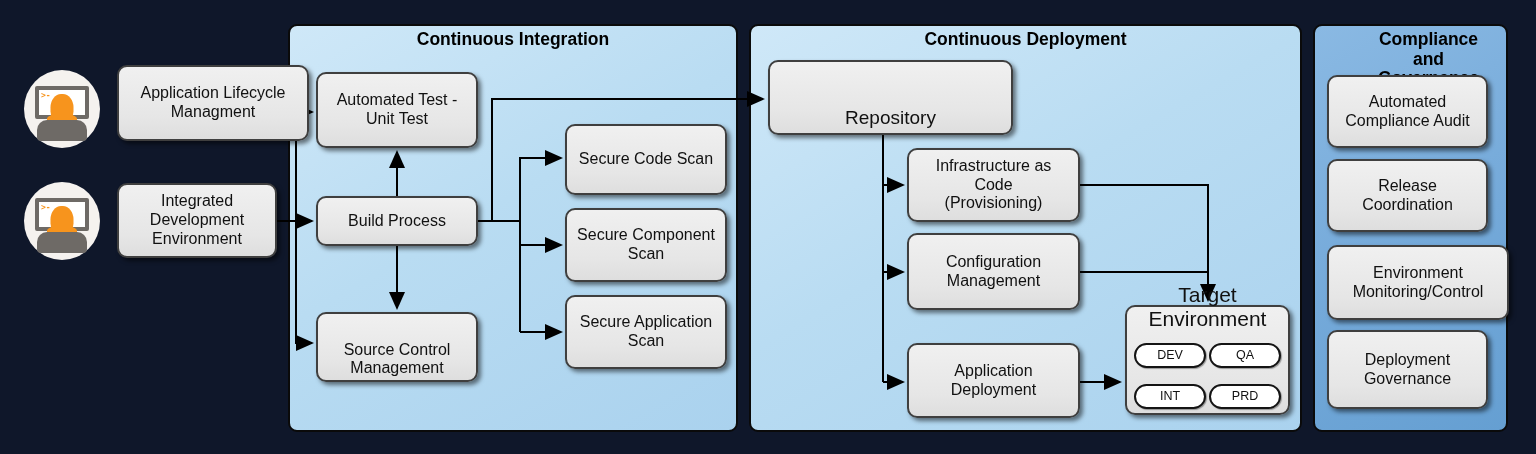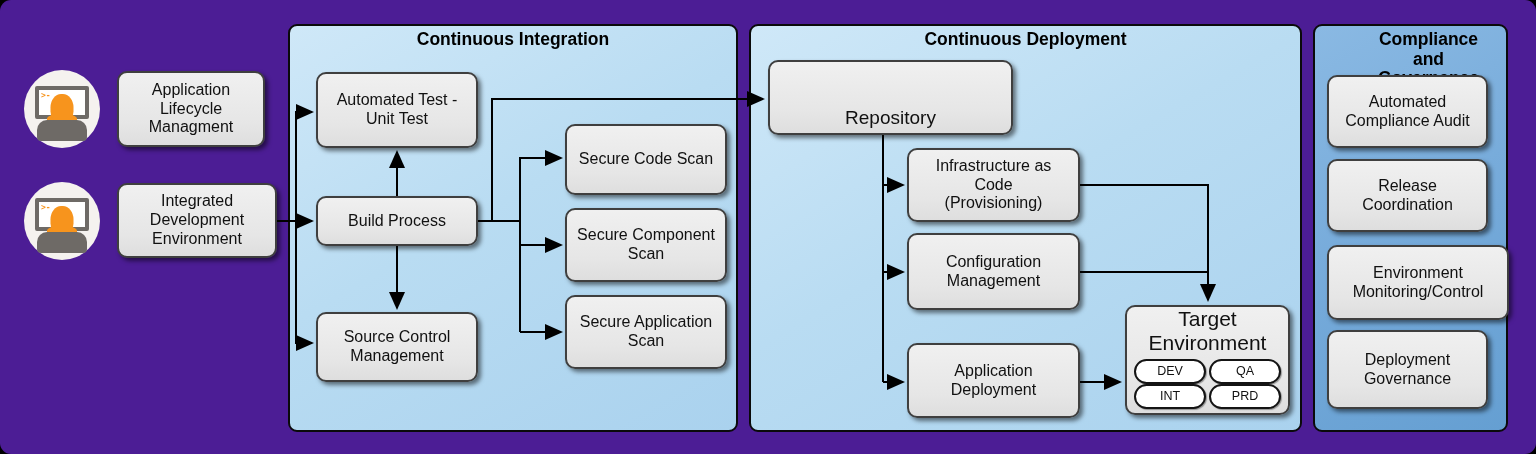--- a/index.html
+++ b/index.html
@@ -1,18 +1,18 @@
 <!DOCTYPE html>
 <html><head>
 <meta charset="utf-8">
 <style>
   html,body{margin:0;padding:0;background:#000;}
   .stage{
-    position:relative;width:1536px;height:454px;background:#4c1d95;overflow:hidden;
-    font-family:"Liberation Sans", sans-serif;color:#111;border-radius:11px;
+    position:relative;width:1536px;height:454px;background:#0f172a;overflow:hidden;
+    font-family:"Liberation Sans", sans-serif;color:#111;
   }
   
   .panel{
     position:absolute;border:2px solid #0a0a0a;border-radius:9px;
     box-sizing:border-box;
   }
   .panel.light{background:linear-gradient(150deg,#cfe8f8 0%,#b9dcf2 45%,#aad2ee 100%);}
   .panel.medium{background:linear-gradient(150deg,#8ab9e3 0%,#74a9d9 55%,#659fd2 100%);}
   .panel-title{
     position:absolute;top:4px;left:0;right:0;text-align:center;
@@ -25,21 +25,21 @@
     border:2px solid #3f3f3f;border-radius:10px;
     box-shadow:3px 3px 4px rgba(0,0,0,.5);
     display:flex;align-items:center;justify-content:center;text-align:center;
     font-size:16px;line-height:1.17;padding:2px 8px;
   }
   .node.tight{padding:2px 24px;}
   .node.container{flex-direction:column;justify-content:flex-end;padding:4px 6px;}
   .container .c-title{font-size:19px;line-height:1.15;text-align:center;}
   .container .c-title.sm{font-size:21px;}
   .pill-row{display:flex;gap:3px;margin-top:6px;justify-content:center;}
-  .pill-grid{display:flex;flex-wrap:wrap;gap:0 3px;margin-top:4px;justify-content:center;width:152px;}
+  .pill-grid{display:flex;flex-wrap:wrap;gap:16px 3px;margin-top:12px;justify-content:center;width:152px;}
   .pill{
     background:#fff;border:2px solid #141414;border-radius:14px;
     font-size:12px;display:flex;align-items:center;justify-content:center;
     box-sizing:border-box;box-shadow:1px 1px 1px rgba(0,0,0,.35);
   }
   .pill.repo{width:71px;height:24px;font-size:12.5px;}
   .pill.env{width:72px;height:25px;font-size:12.5px;}
   
   .actor{position:absolute;width:76px;height:78px;}
   .actor .circle{position:absolute;inset:0;border-radius:50%;background:#f5f2ef;}
@@ -102,21 +102,21 @@
   </svg>
 
   <div class="actor" style="left:24px;top:70px;">
     <div class="circle"></div>
     <div class="monitor"></div>
     <div class="prompt">&gt;-</div>
     <div class="chest"></div>
     <div class="head"></div>
     <div class="torso"></div>
   </div>
-  <div class="node" style="left:117px;top:71px;width:148px;height:76px;align-items:center;">
+  <div class="node" style="left:117px;top:65px;width:192px;height:76px;align-items:center;">
     <span>Application Lifecycle Managment</span>
   </div>
 
   <div class="actor" style="left:24px;top:182px;">
     <div class="circle"></div>
     <div class="monitor"></div>
     <div class="prompt">&gt;-</div>
     <div class="chest"></div>
     <div class="head"></div>
     <div class="torso"></div>
@@ -124,21 +124,21 @@
   <div class="node" style="left:117px;top:183px;width:160px;height:75px;">
     <span>Integrated Development Environment</span>
   </div>
 
   <div class="node" style="left:316px;top:72px;width:162px;height:76px;">
     <span>Automated Test - Unit Test</span>
   </div>
   <div class="node" style="left:316px;top:196px;width:162px;height:50px;">
     <span>Build Process</span>
   </div>
-  <div class="node" style="left:316px;top:312px;width:162px;height:70px;">
+  <div class="node" style="left:316px;top:312px;width:162px;height:70px;align-items:flex-end;">
     <span>Source Control Management</span>
   </div>
   <div class="node" style="left:565px;top:124px;width:162px;height:71px;">
     <span>Secure Code Scan</span>
   </div>
   <div class="node" style="left:565px;top:208px;width:162px;height:74px;">
     <span>Secure Component Scan</span>
   </div>
   <div class="node" style="left:565px;top:295px;width:162px;height:74px;">
     <span>Secure Application Scan</span>

